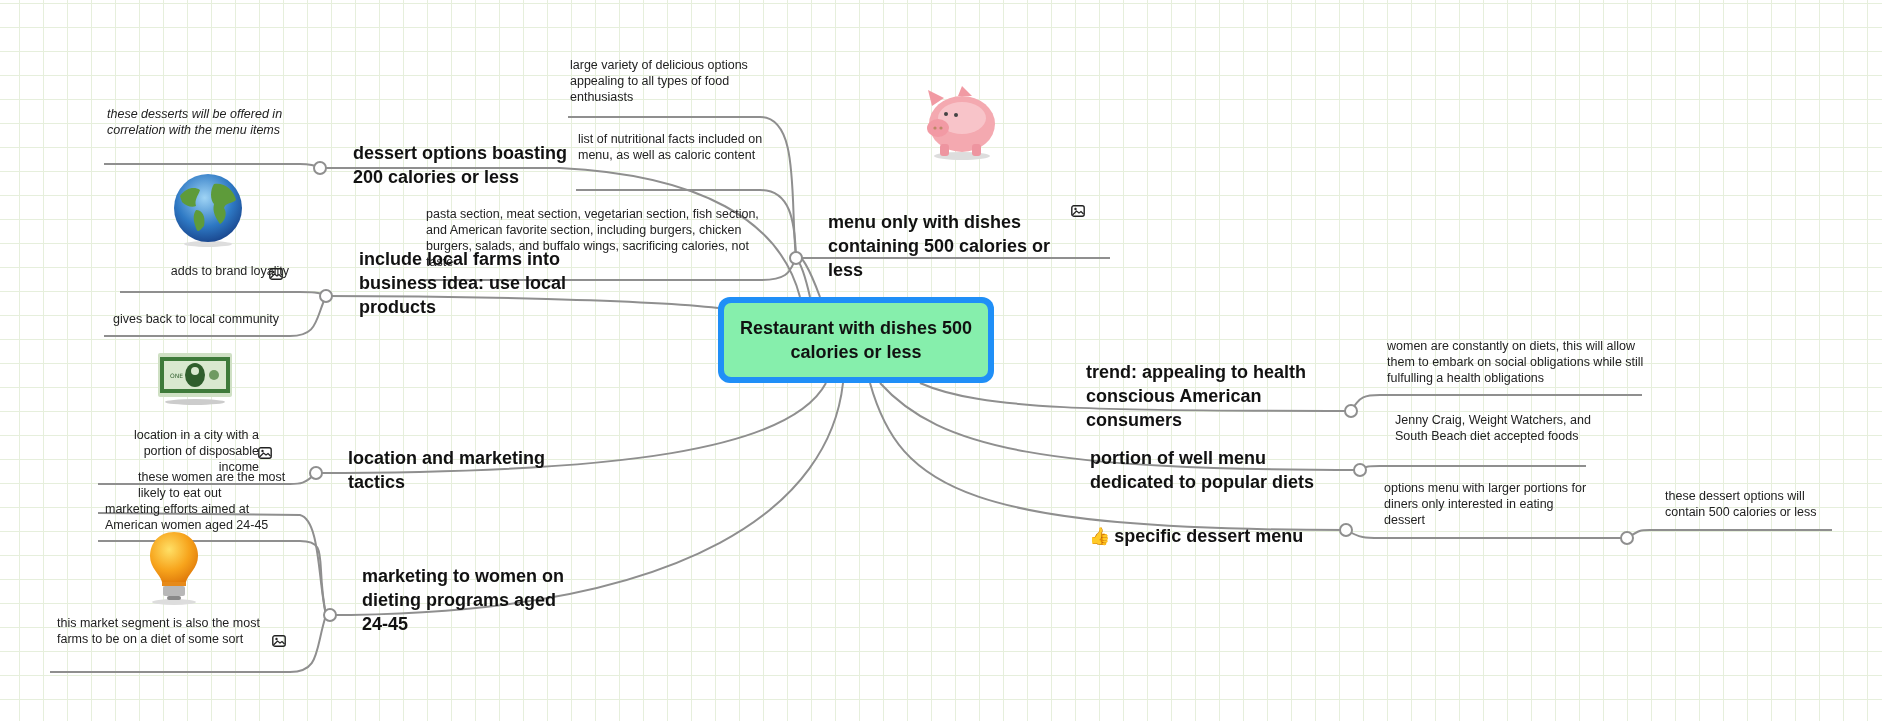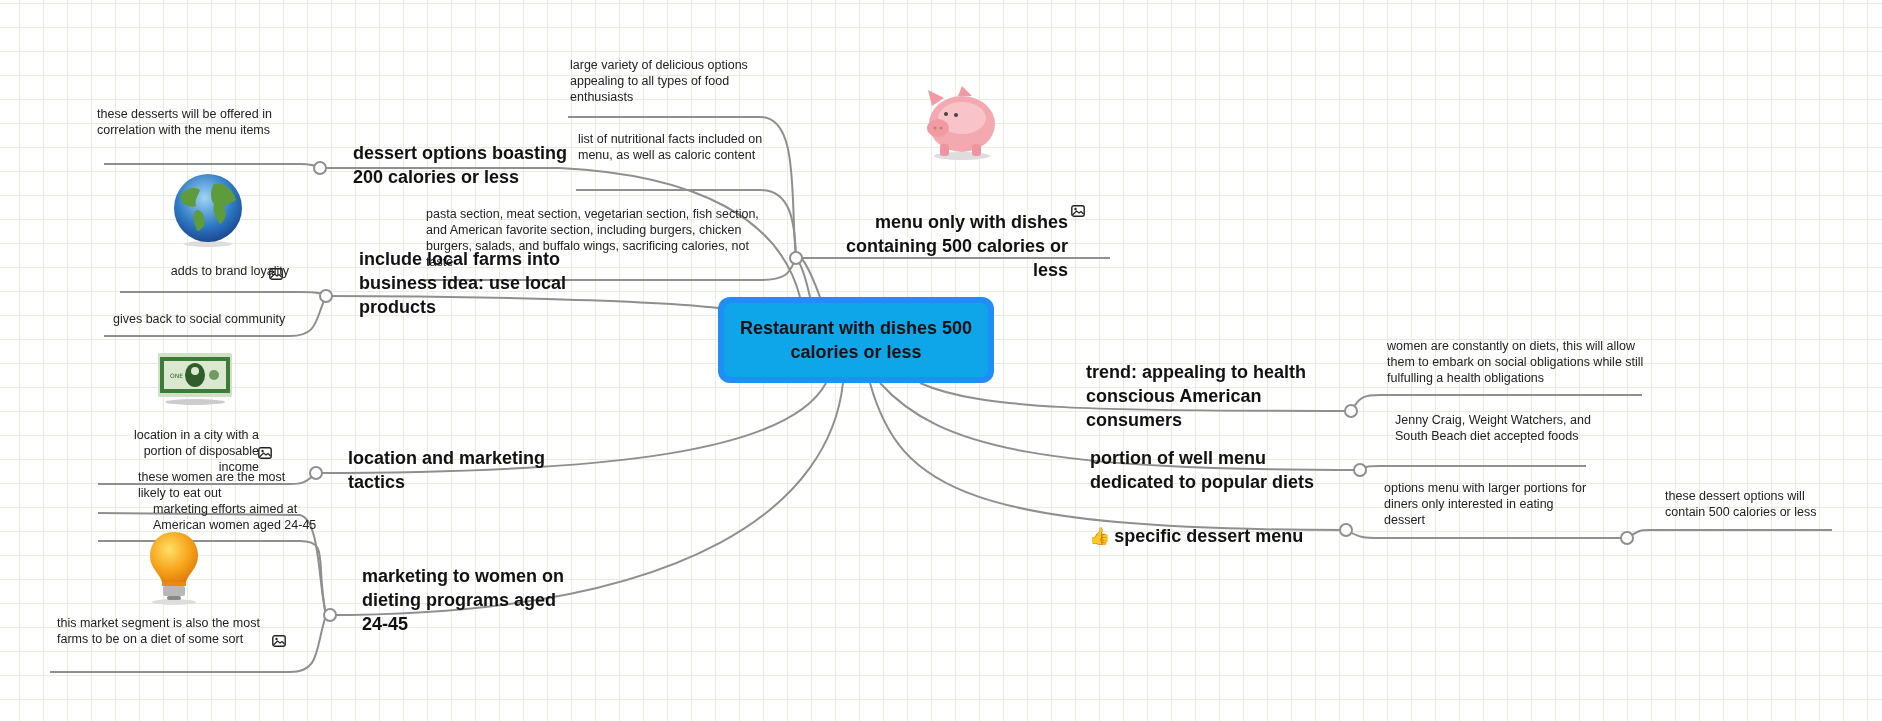--- a/index.html
+++ b/index.html
@@ -19,21 +19,21 @@
   svg.links path{fill:none;stroke:#8f8f8f;stroke-width:2;}
   svg.links circle{fill:#fff;stroke:#8f8f8f;stroke-width:2;}
   .node{position:absolute;}
   .branch{font-weight:bold;font-size:18px;line-height:24px;color:#111;margin-top:34px;}
   .leaf{font-size:12.5px;line-height:16px;color:#222;}
   .central{
     position:absolute;left:718px;top:297px;width:276px;height:86px;
     background:#1f8ff7;border-radius:12px;box-sizing:border-box;padding:6px;
   }
   .central-inner{
-    width:100%;height:100%;background:#0ea5e9;border-radius:7px;
+    width:100%;height:100%;background:#86efac;border-radius:7px;
     display:flex;align-items:center;justify-content:center;text-align:center;
     font-weight:bold;font-size:18px;line-height:24px;color:#111;box-sizing:border-box;padding:0 8px;
   }
   .img-icon{display:inline-block;width:14px;height:12px;position:absolute;}
   .img-icon svg{width:14px;height:12px;}
   .picture{position:absolute;}
 </style>
 </head>
 <body>
 
@@ -96,21 +96,21 @@
       <path d="M40,12 L44,2 L54,12 Z" fill="#f19aa3"></path>
       <ellipse cx="20" cy="44" rx="11" ry="9" fill="#f29aa4"></ellipse>
       <circle cx="17" cy="44" r="1.6" fill="#b86"></circle>
       <circle cx="23" cy="44" r="1.6" fill="#b86"></circle>
       <circle cx="28" cy="30" r="2" fill="#444"></circle>
       <circle cx="38" cy="31" r="2" fill="#444"></circle>
       <rect x="22" y="60" width="9" height="12" rx="3" fill="#ee95a0"></rect>
       <rect x="54" y="60" width="9" height="12" rx="3" fill="#ee95a0"></rect>
     </svg>
   </div>
-  <div class="node branch" style="left:828px;top:176px;width:240px;text-align:right;">
+  <div class="node branch" style="left:828px;top:176px;width:240px;">
     <span>menu only with dishes containing 500 calories or less</span>
   </div>
   <span class="img-icon" style="left:1071px;top:203px;">
     <svg viewBox="0 0 14 12">
         <rect x="0.8" y="0.8" width="12.4" height="10.4" rx="2" fill="none" stroke="#222" stroke-width="1.4"></rect>
         <circle cx="4.5" cy="4" r="1.2" fill="#222"></circle>
         <path d="M1.5,10 L5.5,6 L8,8 L10,6.5 L12.5,9" fill="none" stroke="#222" stroke-width="1.3"></path>
       </svg>
   </span>
 
@@ -120,21 +120,21 @@
   <div class="node leaf" style="left:578px;top:131px;width:190px;">
     <span>list of nutritional facts included on menu, as well as caloric content</span>
   </div>
   <div class="node leaf" style="left:426px;top:206px;width:345px;">
     <span>pasta section, meat section, vegetarian section, fish section, and American favorite section, including burgers, chicken burgers, salads, and buffalo wings, sacrificing calories, not taste</span>
   </div>
 
   <div class="node branch" style="left:353px;top:107px;width:230px;">
     <span>dessert options boasting 200 calories or less</span>
   </div>
-  <div class="node leaf" style="left:97px;top:106px;width:185px;">
+  <div class="node leaf" style="left:107px;top:106px;width:185px;font-style:italic;">
     <span>these desserts will be offered in correlation with the menu items</span>
   </div>
 
   <div class="picture" style="left:170px;top:172px;width:76px;height:76px;">
     <svg width="76" height="76" viewBox="0 0 76 76">
       <ellipse cx="38" cy="72" rx="24" ry="3" fill="#ddd"></ellipse>
       <defs>
           <radialGradient id="g1" cx="0.45" cy="0.35" r="0.7">
             <stop offset="0" stop-color="#9fd4f5"></stop>
             <stop offset="0.6" stop-color="#2e79c4"></stop>
@@ -154,21 +154,21 @@
     <span>adds to brand loyality</span>
   </div>
   <span class="img-icon" style="left:269px;top:266px;">
     <svg viewBox="0 0 14 12">
         <rect x="0.8" y="0.8" width="12.4" height="10.4" rx="2" fill="none" stroke="#222" stroke-width="1.4"></rect>
         <circle cx="4.5" cy="4" r="1.2" fill="#222"></circle>
         <path d="M1.5,10 L5.5,6 L8,8 L10,6.5 L12.5,9" fill="none" stroke="#222" stroke-width="1.3"></path>
       </svg>
   </span>
   <div class="node leaf" style="left:113px;top:311px;width:190px;">
-    <span>gives back to social community</span>
+    <span>gives back to local community</span>
   </div>
 
   <div class="picture" style="left:156px;top:351px;width:78px;height:54px;">
     <svg width="78" height="54" viewBox="0 0 78 54">
       <ellipse cx="39" cy="51" rx="30" ry="3" fill="#ccc"></ellipse>
       <rect x="2" y="2" width="74" height="44" rx="2" fill="#cfe0c4"></rect>
       <rect x="4" y="6" width="70" height="36" fill="#3e7a3a"></rect>
       <rect x="8" y="10" width="62" height="28" fill="#d9e8cf"></rect>
       <ellipse cx="39" cy="24" rx="10" ry="12" fill="#2f5e2c"></ellipse>
       <circle cx="39" cy="20" r="4" fill="#d9e8cf"></circle>
@@ -186,21 +186,21 @@
     <svg viewBox="0 0 14 12">
         <rect x="0.8" y="0.8" width="12.4" height="10.4" rx="2" fill="none" stroke="#222" stroke-width="1.4"></rect>
         <circle cx="4.5" cy="4" r="1.2" fill="#222"></circle>
         <path d="M1.5,10 L5.5,6 L8,8 L10,6.5 L12.5,9" fill="none" stroke="#222" stroke-width="1.3"></path>
       </svg>
   </span>
 
   <div class="node leaf" style="left:138px;top:469px;width:170px;">
     <span>these women are the most likely to eat out</span>
   </div>
-  <div class="node leaf" style="left:105px;top:501px;width:180px;margin-left:48px;">
+  <div class="node leaf" style="left:105px;top:501px;width:180px;">
     <span>marketing efforts aimed at American women aged 24-45</span>
   </div>
   <div class="picture" style="left:142px;top:530px;width:60px;height:76px;">
     <svg width="60" height="76" viewBox="0 0 60 76">
       <ellipse cx="32" cy="72" rx="22" ry="3" fill="#ddd"></ellipse>
       <defs>
           <radialGradient id="g2" cx="0.4" cy="0.35" r="0.7">
             <stop offset="0" stop-color="#ffe066"></stop>
             <stop offset="0.6" stop-color="#f7a41c"></stop>
             <stop offset="1" stop-color="#e07b0b"></stop>

